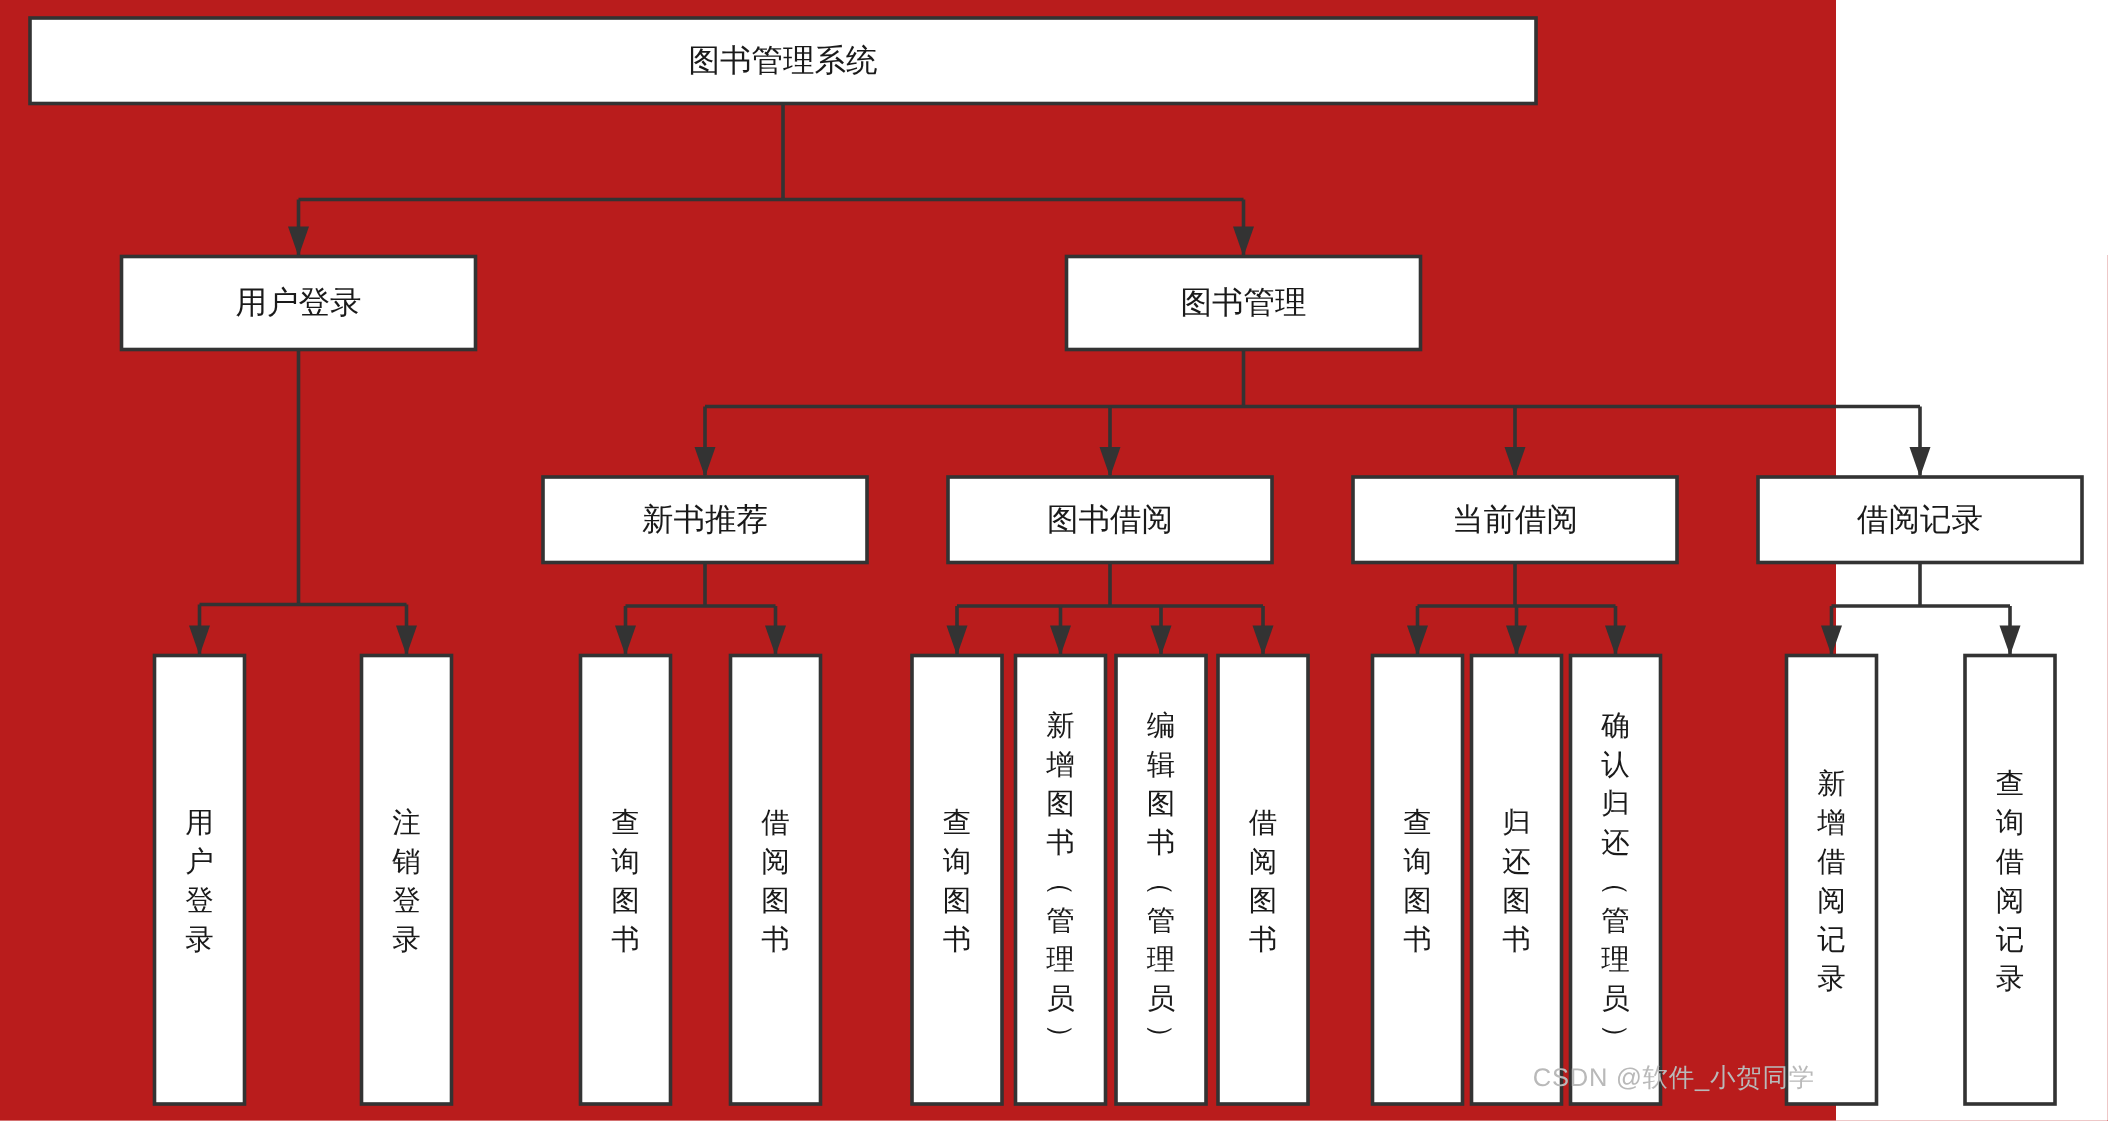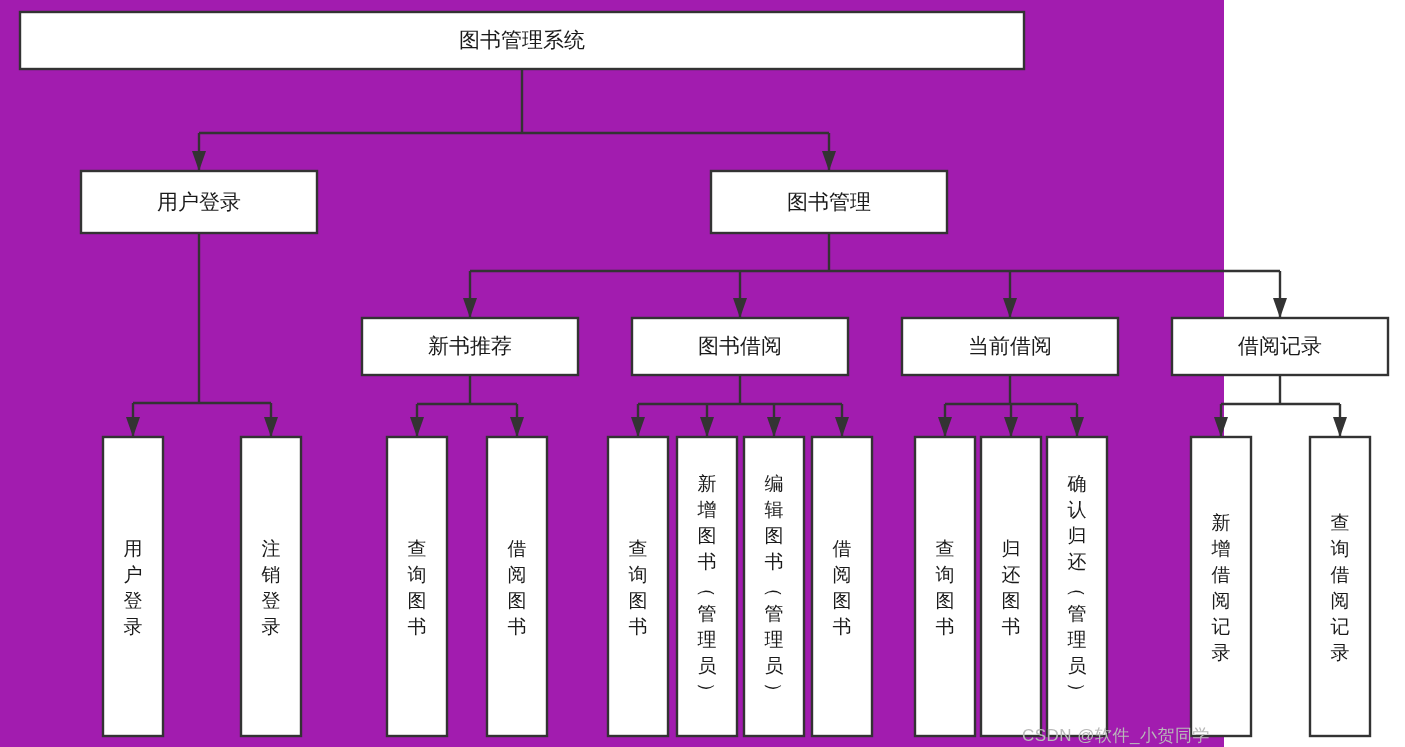--- a/index.html
+++ b/index.html
@@ -10,21 +10,21 @@
   body {
     width: 1405px;
     height: 747px;
     font-family: "Liberation Sans", "DejaVu Sans", sans-serif;
     overflow: hidden;
   }
   #diagram-root {
     position: relative;
     width: 1224px;
     height: 747px;
-    background: #a21caf;
+    background: #b91c1c;
   }
   svg.canvas {
     position: absolute;
     left: 0;
     top: 0;
     width: 1405px;
     height: 747px;
   }
   .node-box {
     fill: #ffffff;
@@ -49,21 +49,21 @@
   }
   .node-label-v {
     font-family: "Liberation Sans", "DejaVu Sans", sans-serif;
     font-size: 19px;
     fill: #1a1a1a;
     text-anchor: middle;
   }
   .watermark {
     position: absolute;
     right: 14px;
-    bottom: 0;
+    bottom: 17px;
     font-family: "Liberation Sans", "DejaVu Sans", sans-serif;
     font-size: 17px;
     color: #b9b9b9;
     letter-spacing: 0.5px;
     white-space: nowrap;
     pointer-events: none;
   }
 </style>
 </head>
 <body>

